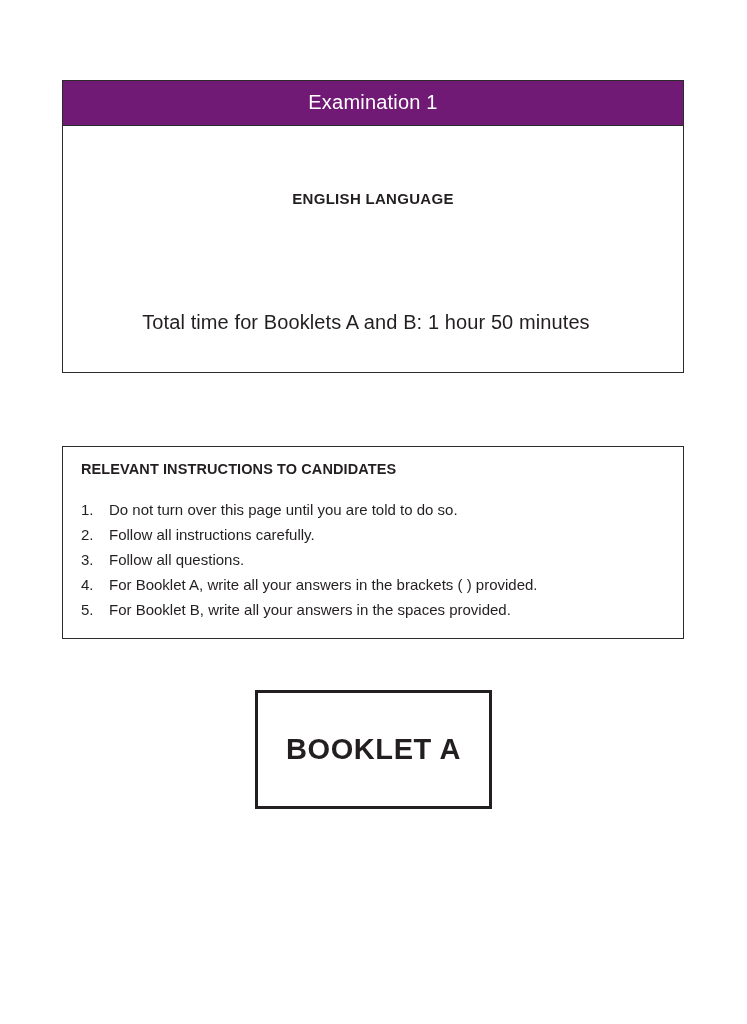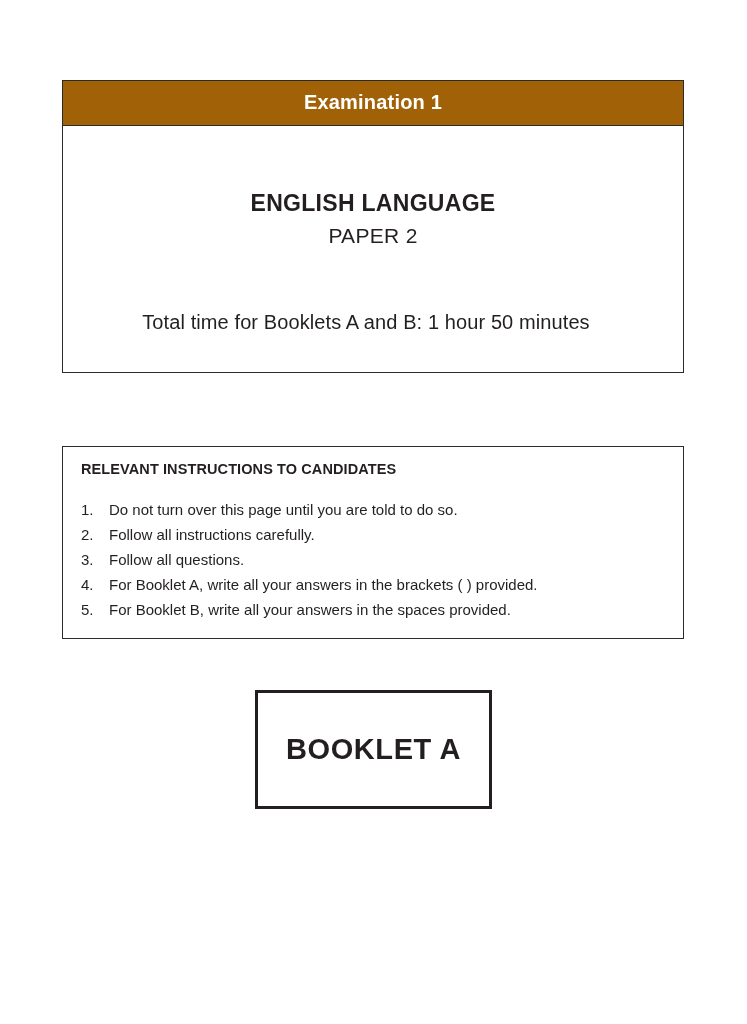--- a/index.html
+++ b/index.html
@@ -26,40 +26,40 @@
   .exam-card {
     position: absolute;
     left: 62px;
     top: 80px;
     width: 622px;
     border: 1px solid #2b2b2b;
     box-sizing: border-box;
     background: #ffffff;
   }
   .exam-banner {
-    background: #a16207;
+    background: #701a75;
     color: #ffffff;
     text-align: center;
-    font-weight: bold;
+    font-weight: normal;
     font-size: 20px;
     letter-spacing: 0.2px;
     padding: 10px 0 11px 0;
     border-bottom: 1px solid #2b2b2b;
   }
   .exam-body {
     height: 246px;
     position: relative;
   }
   .subject {
     position: absolute;
     top: 64px;
     left: 0;
     right: 0;
     text-align: center;
-    font-size: 23px;
+    font-size: 15px;
     font-weight: bold;
     letter-spacing: 0.3px;
   }
   .paper {
     position: absolute;
     top: 98px;
     left: 0;
     right: 0;
     text-align: center;
     font-size: 21px;
@@ -136,21 +136,20 @@
 </style>
 </head>
 <body>
 
 <div class="page">
 
   <div class="exam-card">
     <div class="exam-banner">Examination 1</div>
     <div class="exam-body">
       <div class="subject">ENGLISH LANGUAGE</div>
-      <div class="paper">PAPER 2</div>
       <div class="total-time">Total time for Booklets A and B: 1 hour 50 minutes</div>
     </div>
   </div>
 
   <div class="instructions-box">
     <div class="instructions-title">RELEVANT INSTRUCTIONS TO CANDIDATES</div>
     <ol class="instructions-list">
       <li>
         <span class="num">1.</span>
         <span class="txt">Do not turn over this page until you are told to do so.</span>

